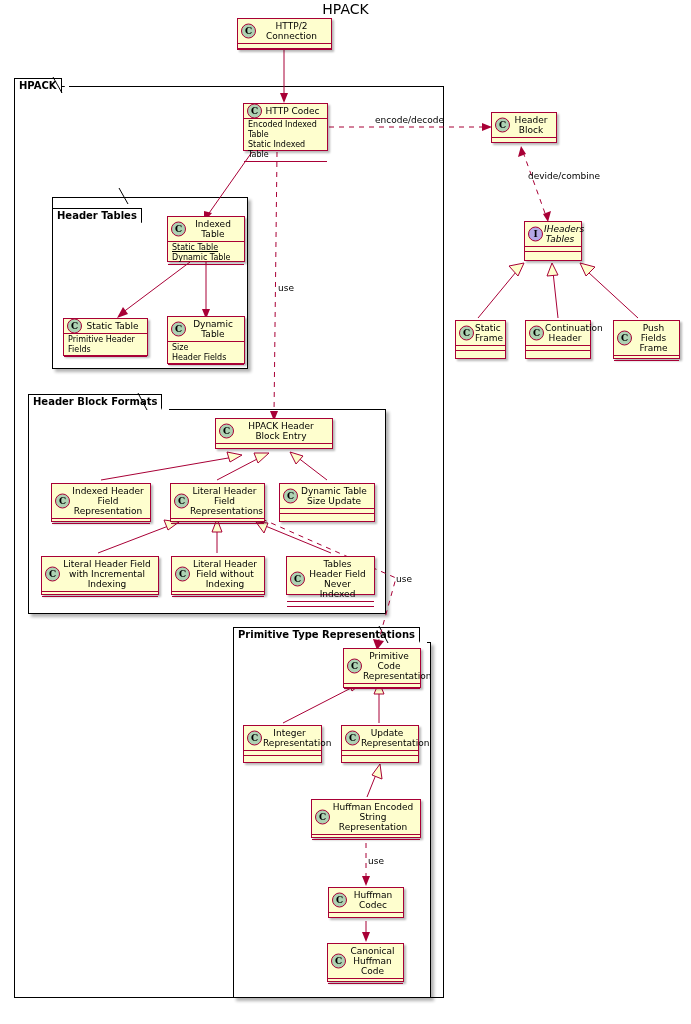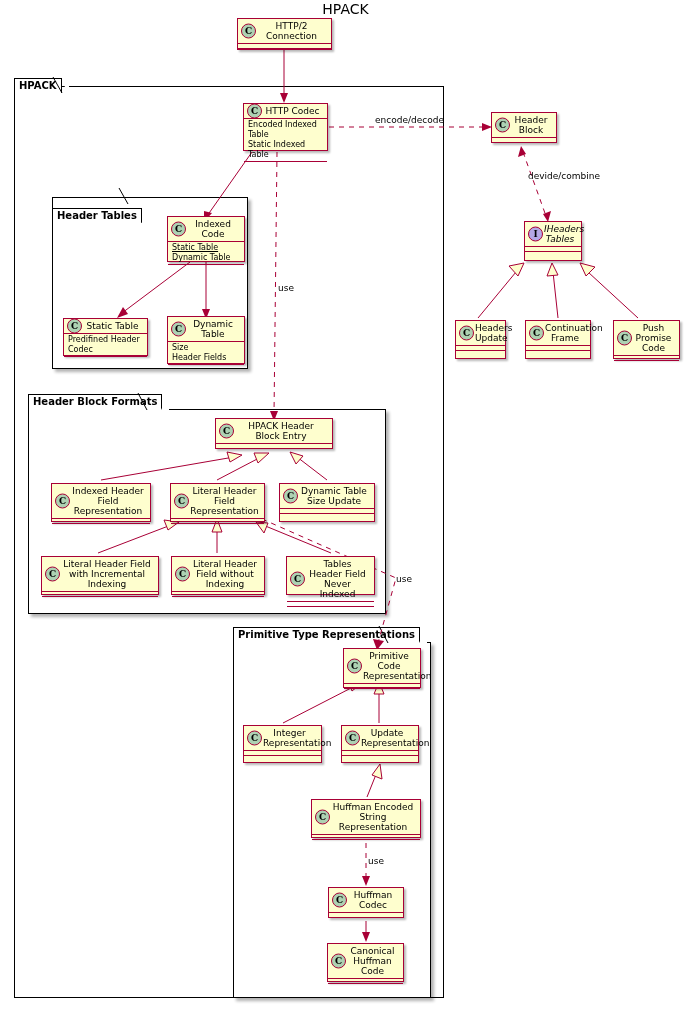--- a/index.html
+++ b/index.html
@@ -280,63 +280,63 @@
       <span class="cls-badge i">I</span>
       <span>IHeaders Tables</span>
     </div>
     <div class="cls-attrs empty"></div>
     <div class="cls-meth"></div>
   </div>
 
   <div class="cls" style="left:455px; top:320px; width:51px; height:39px;">
     <div class="cls-head">
       <span class="cls-badge">C</span>
-      <span>Headers Update</span>
+      <span>Static Frame</span>
     </div>
     <div class="cls-attrs empty"></div>
     <div class="cls-meth"></div>
   </div>
 
   <div class="cls" style="left:525px; top:320px; width:66px; height:39px;">
     <div class="cls-head">
       <span class="cls-badge">C</span>
-      <span>Continuation Frame</span>
+      <span>Continuation Header</span>
     </div>
     <div class="cls-attrs empty"></div>
     <div class="cls-meth"></div>
   </div>
 
   <div class="cls" style="left:613px; top:320px; width:67px; height:39px;">
     <div class="cls-head">
       <span class="cls-badge">C</span>
-      <span>Push Promise Code</span>
+      <span>Push Fields Frame</span>
     </div>
     <div class="cls-attrs empty"></div>
     <div class="cls-meth"></div>
   </div>
 
   <div class="cls" style="left:167px; top:216px; width:78px; height:46px;">
     <div class="cls-head">
       <span class="cls-badge">C</span>
-      <span>Indexed Code</span>
+      <span>Indexed Table</span>
     </div>
     <div class="cls-attrs">
       <div class="static-m">Static Table</div>
       <div>Dynamic Table</div>
     </div>
     <div class="cls-meth"></div>
   </div>
 
   <div class="cls" style="left:63px; top:318px; width:85px; height:38px;">
     <div class="cls-head">
       <span class="cls-badge">C</span>
       <span>Static Table</span>
     </div>
     <div class="cls-attrs">
-      <div>Predifined Header Codec</div>
+      <div>Primitive Header Fields</div>
     </div>
     <div class="cls-meth"></div>
   </div>
 
   <div class="cls" style="left:167px; top:316px; width:78px; height:48px;">
     <div class="cls-head">
       <span class="cls-badge">C</span>
       <span>Dynamic Table</span>
     </div>
     <div class="cls-attrs">
@@ -360,21 +360,21 @@
       <span class="cls-badge">C</span>
       <span>Indexed Header Field Representation</span>
     </div>
     <div class="cls-attrs empty"></div>
     <div class="cls-meth"></div>
   </div>
 
   <div class="cls" style="left:170px; top:483px; width:95px; height:39px;">
     <div class="cls-head">
       <span class="cls-badge">C</span>
-      <span>Literal Header Field Representation</span>
+      <span>Literal Header Field Representations</span>
     </div>
     <div class="cls-attrs empty"></div>
     <div class="cls-meth"></div>
   </div>
 
   <div class="cls" style="left:279px; top:483px; width:96px; height:39px;">
     <div class="cls-head">
       <span class="cls-badge">C</span>
       <span>Dynamic Table Size Update</span>
     </div>

